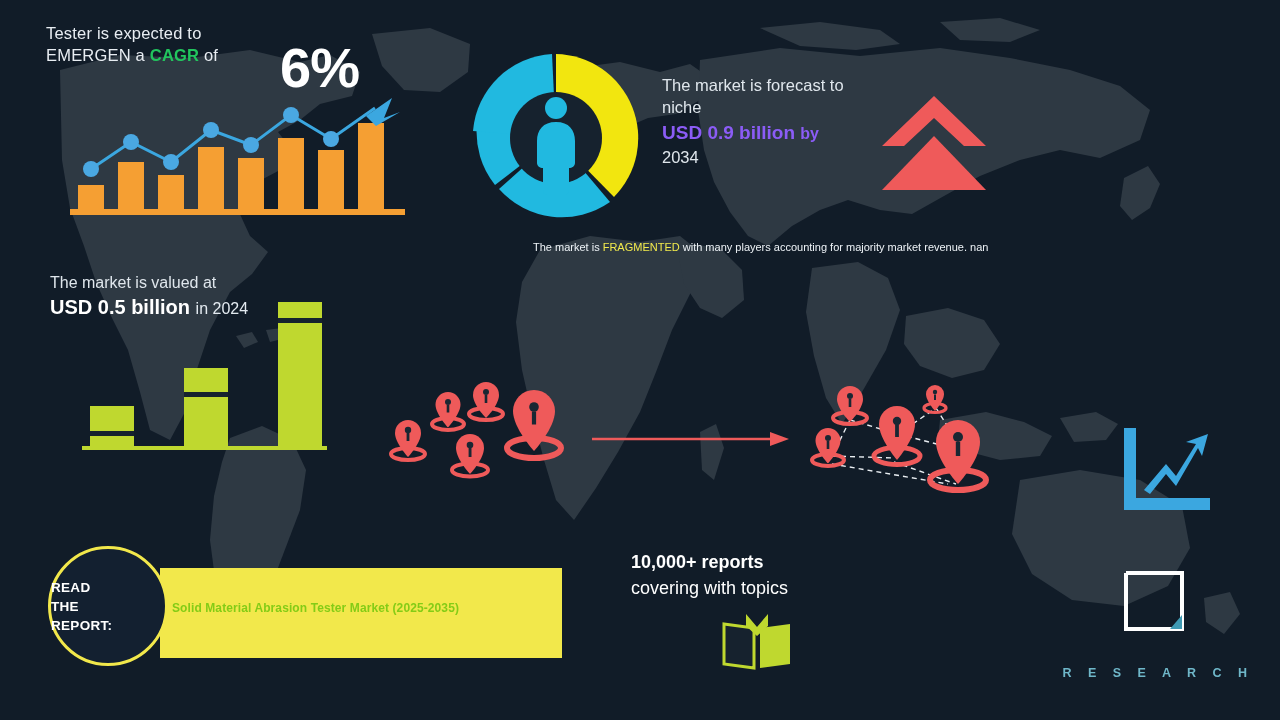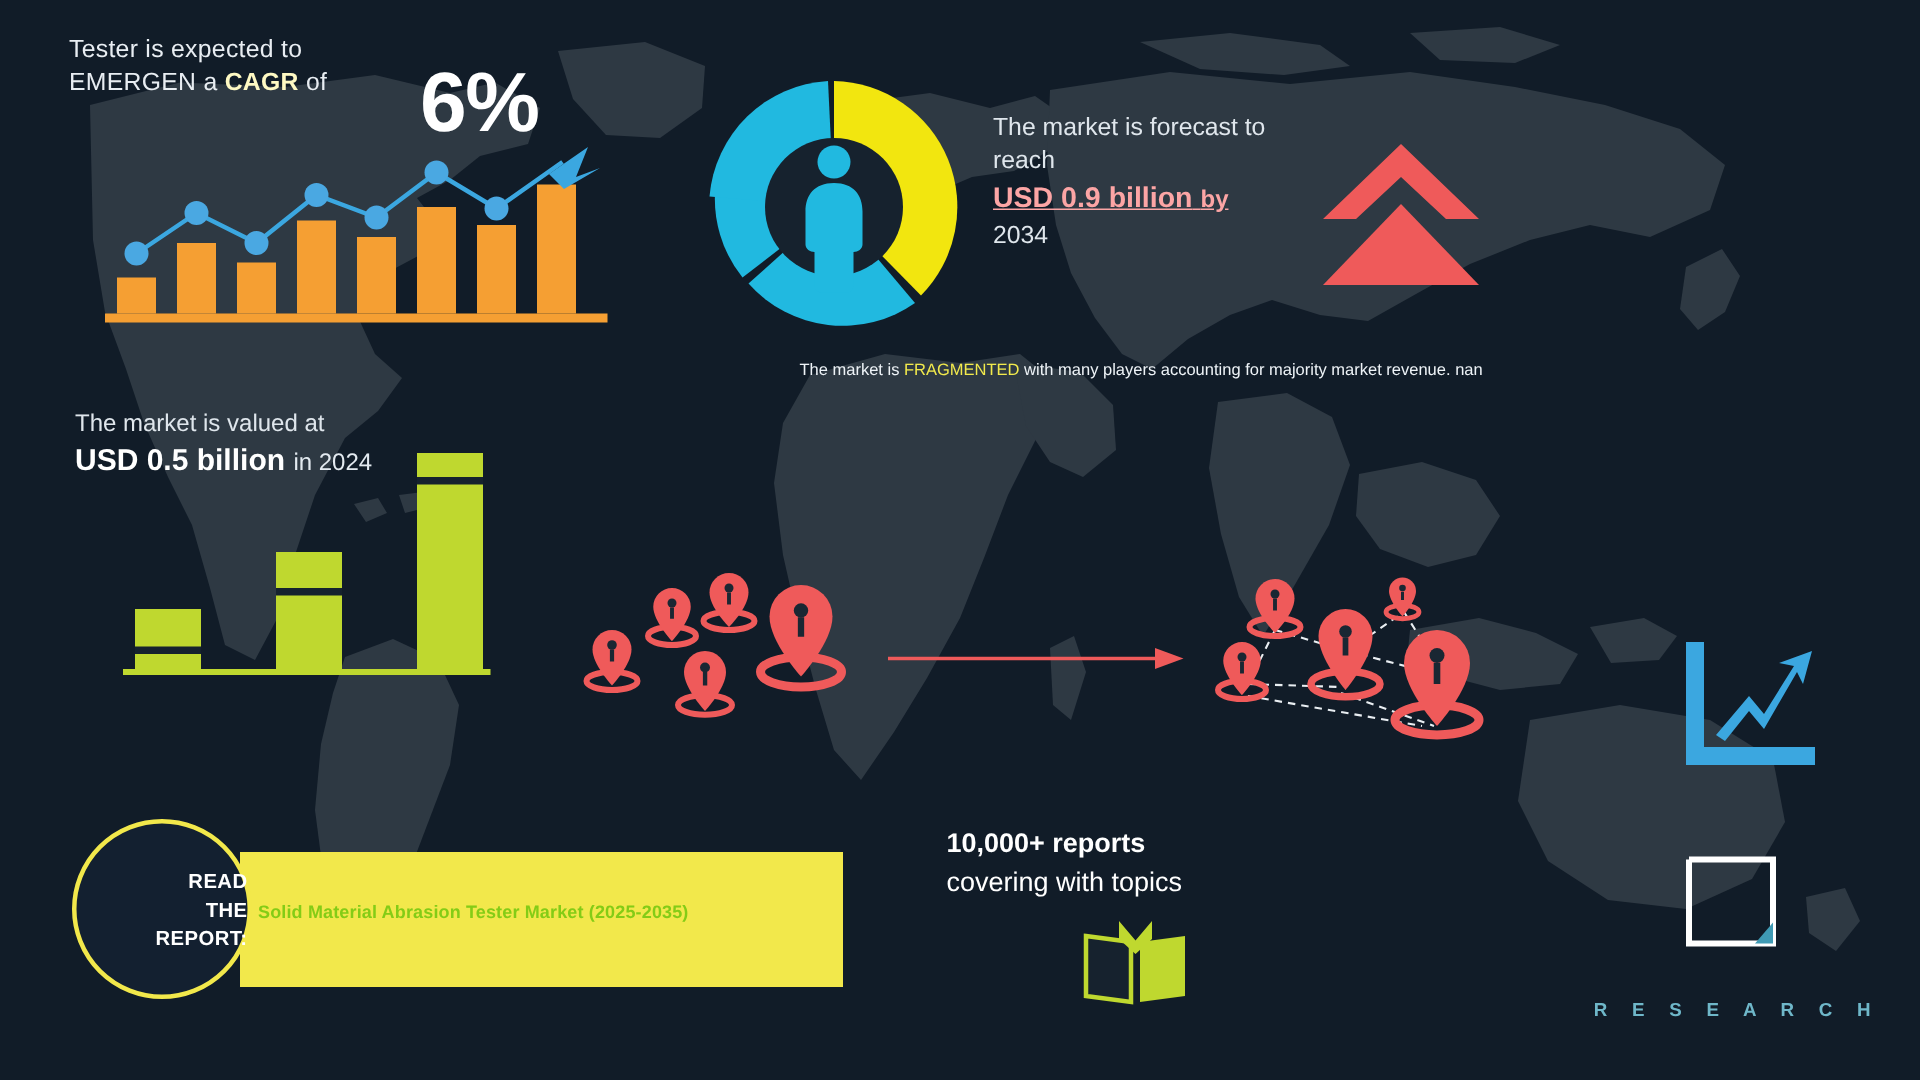--- a/index.html
+++ b/index.html
@@ -6,33 +6,33 @@
   html,body{margin:0;padding:0;background:#0f1b26;}
   body{width:1280px;height:720px;overflow:hidden;font-family:"Liberation Sans",sans-serif;}
   #stage{position:relative;width:1280px;height:720px;background:#121e29;overflow:hidden;}
   .abs{position:absolute;}
   .mapbg{position:absolute;inset:0;}
   .mapbg svg{display:block;width:1280px;height:720px;}
 
   
   #cagr-block{left:46px;top:22px;width:420px;}
   #cagr-text{color:#e8edf2;font-size:16.5px;line-height:22px;letter-spacing:.2px;width:240px;}
-  #cagr-text .b{font-weight:bold;color:#fef9c3;}
+  #cagr-text .b{font-weight:bold;color:#22c55e;}
   #cagr-value{position:absolute;left:234px;top:18px;font-size:56px;font-weight:bold;color:#ffffff;line-height:56px;letter-spacing:-1px;}
 
   
   #growth-chart{left:70px;top:86px;width:345px;height:135px;}
 
   
   #donut{left:462px;top:48px;width:188px;height:180px;}
 
   
   #forecast-block{left:662px;top:74px;width:230px;}
   #forecast-l1{color:#dfe6ec;font-size:16.5px;line-height:22px;}
-  #forecast-l2{color:#fca5a5;font-size:19px;font-weight:bold;line-height:26px;margin-top:2px;text-decoration:underline;}
+  #forecast-l2{color:#8b5cf6;font-size:19px;font-weight:bold;line-height:26px;margin-top:2px;}
   #forecast-l2 .small{font-size:16px;font-weight:bold;}
   #forecast-l3{color:#dfe6ec;font-size:16.5px;line-height:20px;}
 
   
   #chevrons{left:878px;top:92px;width:112px;height:102px;}
 
   
   #frag{left:533px;top:236px;width:672px;color:#eef3f7;font-size:11px;line-height:23px;}
   #frag .hl{color:#f2ea4c;}
 
@@ -49,21 +49,21 @@
   #pins-left{left:378px;top:382px;width:200px;height:115px;}
   #pins-right{left:798px;top:380px;width:215px;height:122px;}
   #flow-arrow{left:592px;top:428px;width:200px;height:22px;}
 
   
   #blue-icon{left:1118px;top:424px;width:96px;height:92px;}
 
   
   #banner{left:160px;top:568px;width:402px;height:90px;background:#f2e84b;}
   #badge{left:48px;top:546px;width:120px;height:120px;border-radius:50%;background:#132030;border:3px solid #f2e84b;box-sizing:border-box;}
-  #badge-text{position:absolute;inset:0;display:flex;flex-direction:column;align-items:flex-end;justify-content:center;color:#ffffff;font-size:13.5px;font-weight:bold;line-height:19px;letter-spacing:.3px;}
+  #badge-text{position:absolute;inset:0;display:flex;flex-direction:column;align-items:flex-start;justify-content:center;color:#ffffff;font-size:13.5px;font-weight:bold;line-height:19px;letter-spacing:.3px;}
   #banner-text{position:absolute;left:172px;top:601px;width:380px;color:#84cc16;font-size:12px;font-weight:bold;letter-spacing:.1px;}
 
   
   #reports-block{left:631px;top:549px;width:260px;}
   #reports-l1{color:#ffffff;font-size:18px;line-height:26px;}
   #reports-l1 .b{font-weight:bold;}
   #book{left:722px;top:612px;width:70px;height:58px;}
 
   
   #logo{left:1060px;top:570px;width:196px;height:120px;}
@@ -185,21 +185,21 @@
         <circle cx="94" cy="60" r="11"></circle>
         <path d="M94 74 c-13 0 -19 8 -19 19 l0 22 c0 3 3 5 6 5 l0 22 c0 3 2 5 5 5 l16 0 c3 0 5 -2 5 -5
                  l0 -22 c3 0 6 -2 6 -5 l0 -22 c0 -11 -6 -19 -19 -19 z"></path>
       </g>
     </svg>
   </div>
 
   <div class="abs" id="forecast-block">
     <div id="forecast-l1">
       <span>The market is forecast to</span><br>
-      <span>reach</span>
+      <span>niche</span>
     </div>
     <div id="forecast-l2">
       <span>USD 0.9 billion</span>
       <span class="small">by</span>
     </div>
     <div id="forecast-l3">2034</div>
   </div>
 
   <div class="abs" id="chevrons">
     <svg viewBox="0 0 112 102" width="112" height="102" xmlns="http://www.w3.org/2000/svg">

